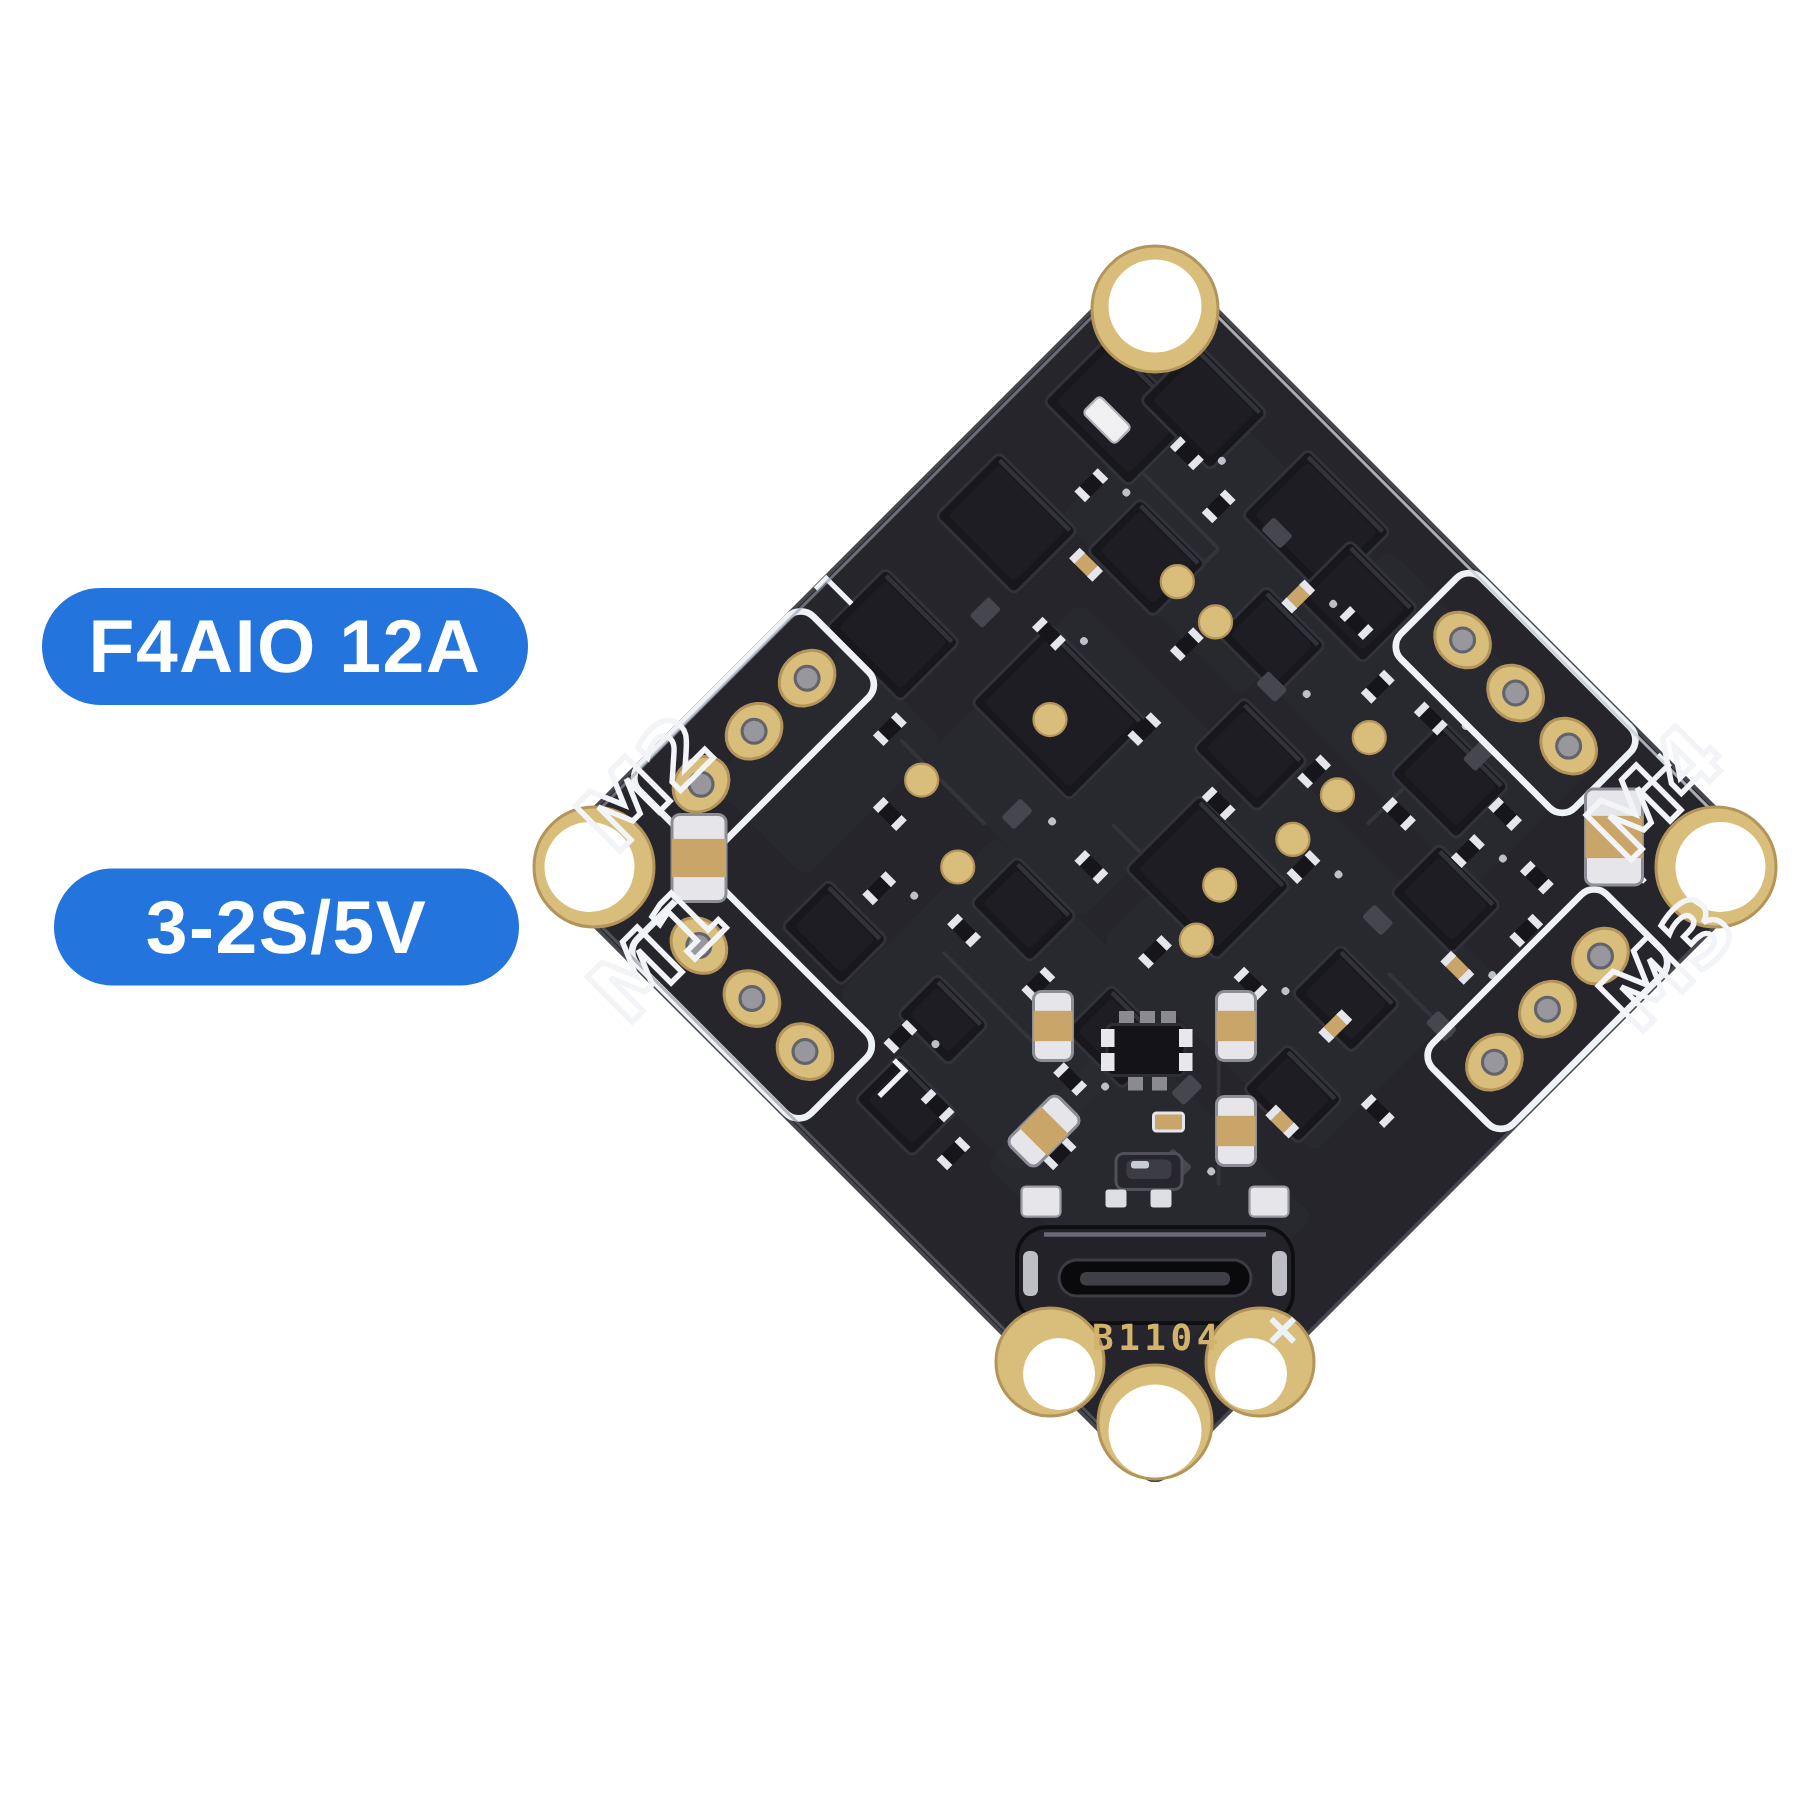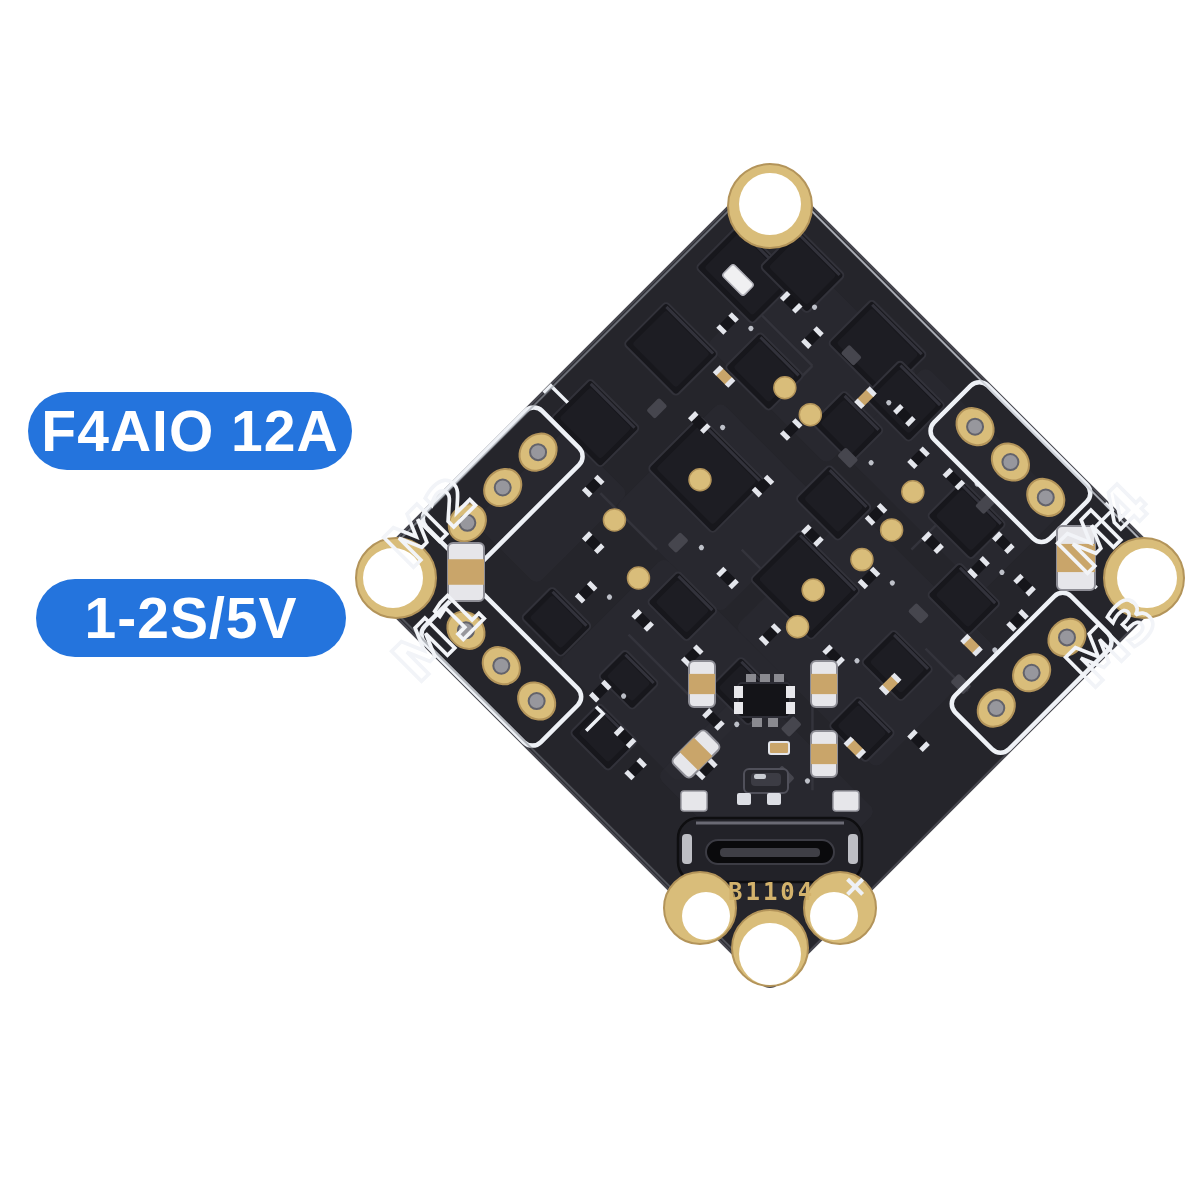--- a/index.html
+++ b/index.html
@@ -2,21 +2,21 @@
 <html><head>
 <meta charset="utf-8">
 <style>
   html,body{margin:0;padding:0;background:#ffffff;}
   #canvas{position:relative;width:1200px;height:1200px;background:#ffffff;overflow:hidden;}
   .badge{
     position:absolute;
     display:flex;align-items:center;justify-content:center;
     background:#2474dd;color:#ffffff;
     font-family:"Liberation Sans",sans-serif;
-    font-weight:bold;font-size:57px;letter-spacing:1px;
+    font-weight:bold;font-size:50px;letter-spacing:1px;
     border-radius:40px;
   }
   #badge-model{left:28px;top:392px;width:324px;height:78px;}
   #badge-voltage{left:36px;top:579px;width:310px;height:78px;}
   svg{position:absolute;left:0;top:0;}
   .mlabel{
     font-family:"DejaVu Sans",sans-serif;font-weight:bold;font-size:58px;
     fill:none;stroke:#f2f4f8;stroke-width:3.6px;text-anchor:middle;
   }
   .plus{
@@ -520,15 +520,15 @@
       <text class="mlabel" transform="translate(1112,642) rotate(-45)" dy=".35em">M3</text>
       <text class="rev" x="728" y="900">B1104</text>
       <text class="plus" transform="translate(856,886) rotate(45)" dy=".35em">+</text>
     </g>
   </svg>
 
   <div class="badge" id="badge-model" style="background: rgb(36, 116, 221); color: rgb(255, 255, 255);">
     <span>F4AIO 12A</span>
   </div>
   <div class="badge" id="badge-voltage" style="background: rgb(36, 116, 221); color: rgb(255, 255, 255);">
-    <span>1-2S/5V</span>
+    <span>3-2S/5V</span>
   </div>
 </div>
 
 </body></html>

